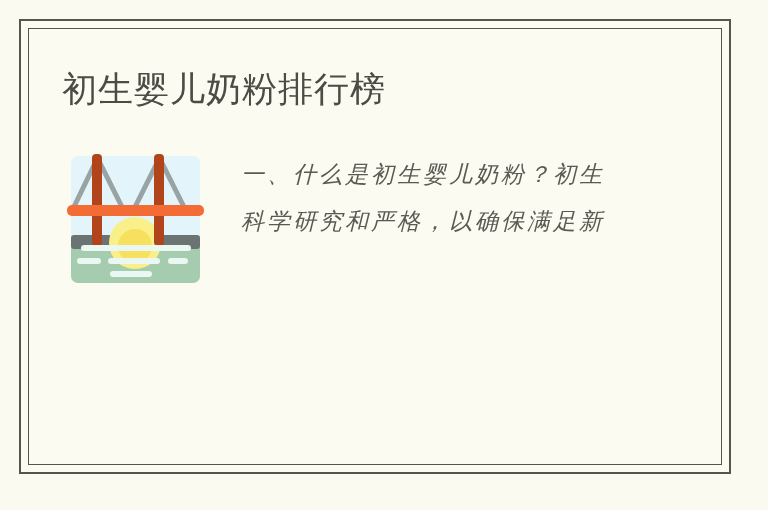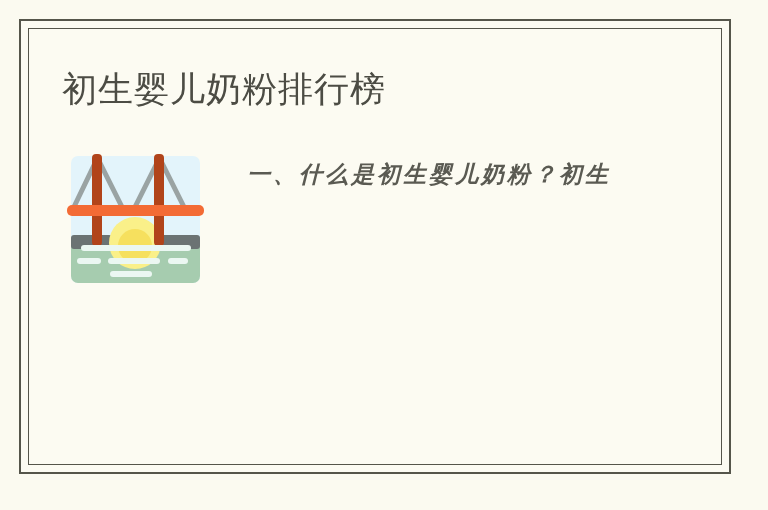--- a/index.html
+++ b/index.html
@@ -74,24 +74,23 @@
     left: 33px;
     top: 119px;
     width: 147px;
     height: 143px;
   }
   .ill-svg { display: block; width: 147px; height: 143px; }
 
   
   .body-copy {
     position: absolute;
-    left: 218px;
+    left: 212px;
     top: 122px;
     width: 420px;
-    font-weight: bold;
   }
   .body-line {
     font-family: "Liberation Serif", "DejaVu Serif", serif;
     font-style: italic;
     font-size: 23px;
     line-height: 47px;
     color: #5a5a52;
     letter-spacing: 3px;
     white-space: nowrap;
   }
@@ -139,16 +138,17 @@
           <rect x="15" y="110" width="24" height="6" rx="3" ry="3"></rect>
           <rect x="46" y="110" width="52" height="6" rx="3" ry="3"></rect>
           <rect x="106" y="110" width="20" height="6" rx="3" ry="3"></rect>
           <rect x="48" y="123" width="42" height="6" rx="3" ry="3"></rect>
         </g>
       </svg>
     </div>
 
     <div class="body-copy">
       <div class="body-line">一、什么是初生婴儿奶粉？初生</div>
+      <div class="body-line">科学研究和严格，以确保满足新</div>
     </div>
 
   </div>
 </div>
 
 </body></html>

